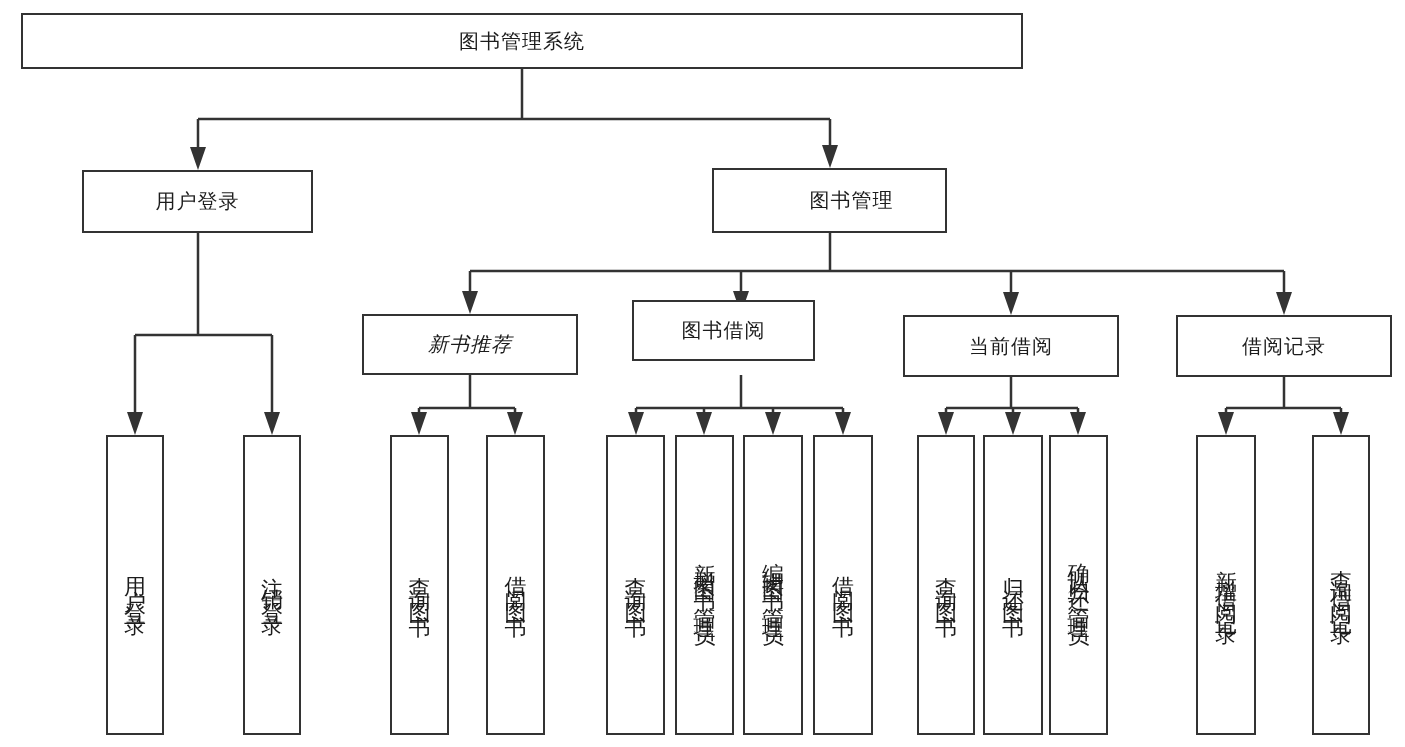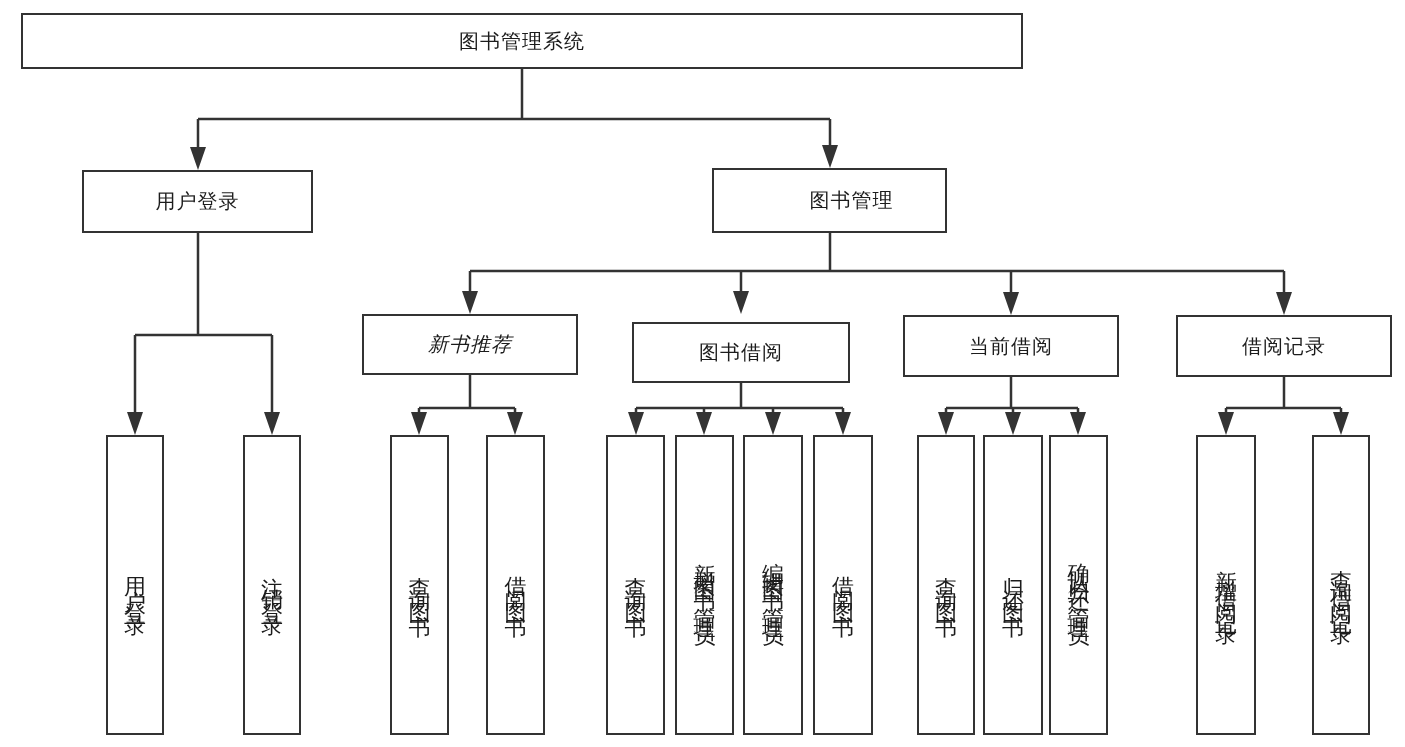--- a/index.html
+++ b/index.html
@@ -14,21 +14,21 @@
   .sp9{letter-spacing:9px;}
   #wm{position:absolute;left:1186px;top:719px;font-size:17px;color:#9b9b9b;
       letter-spacing:0.5px;white-space:nowrap;z-index:5;}
   
   #n-root{left:21px;top:13px;width:1002px;height:56px;}
   
   #n-user-login{left:82px;top:170px;width:231px;height:63px;}
   #n-book-mgmt{left:712px;top:168px;width:235px;height:65px;padding-left:44px;}
   
   #n-new-book{left:362px;top:314px;width:216px;height:61px;font-style:italic;}
-  #n-book-borrow{left:632px;top:322px;width:218px;height:61px;}
+  #n-book-borrow{left:632px;top:300px;width:183px;height:61px;}
   #n-current-borrow{left:903px;top:315px;width:216px;height:62px;}
   #n-borrow-record{left:1176px;top:315px;width:216px;height:62px;}
   
   .leaf{top:435px;height:300px;}
   #n-l1{left:106px;width:58px;}
   #n-l2{left:243px;width:58px;}
   #n-l3{left:390px;width:59px;}
   #n-l4{left:486px;width:59px;}
   #n-l5{left:606px;width:59px;}
   #n-l6{left:675px;width:59px;}

